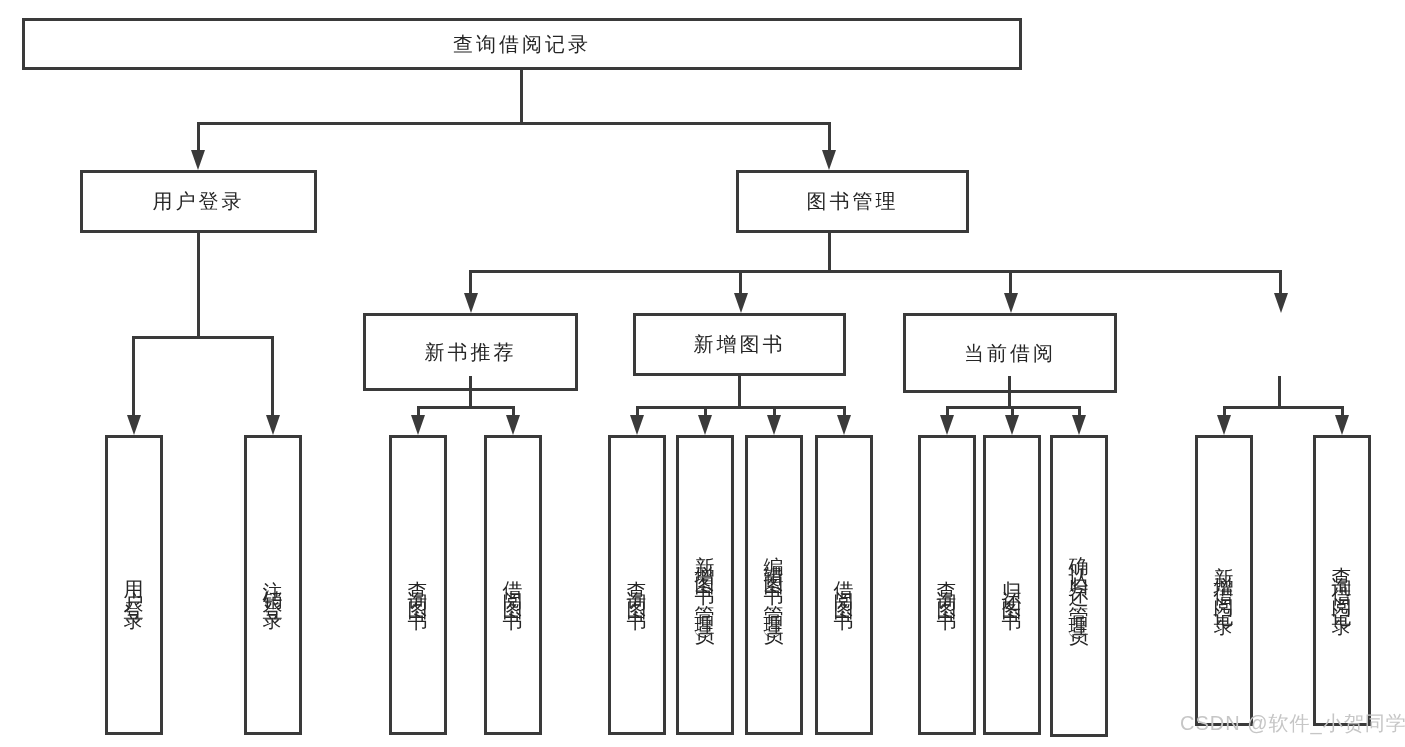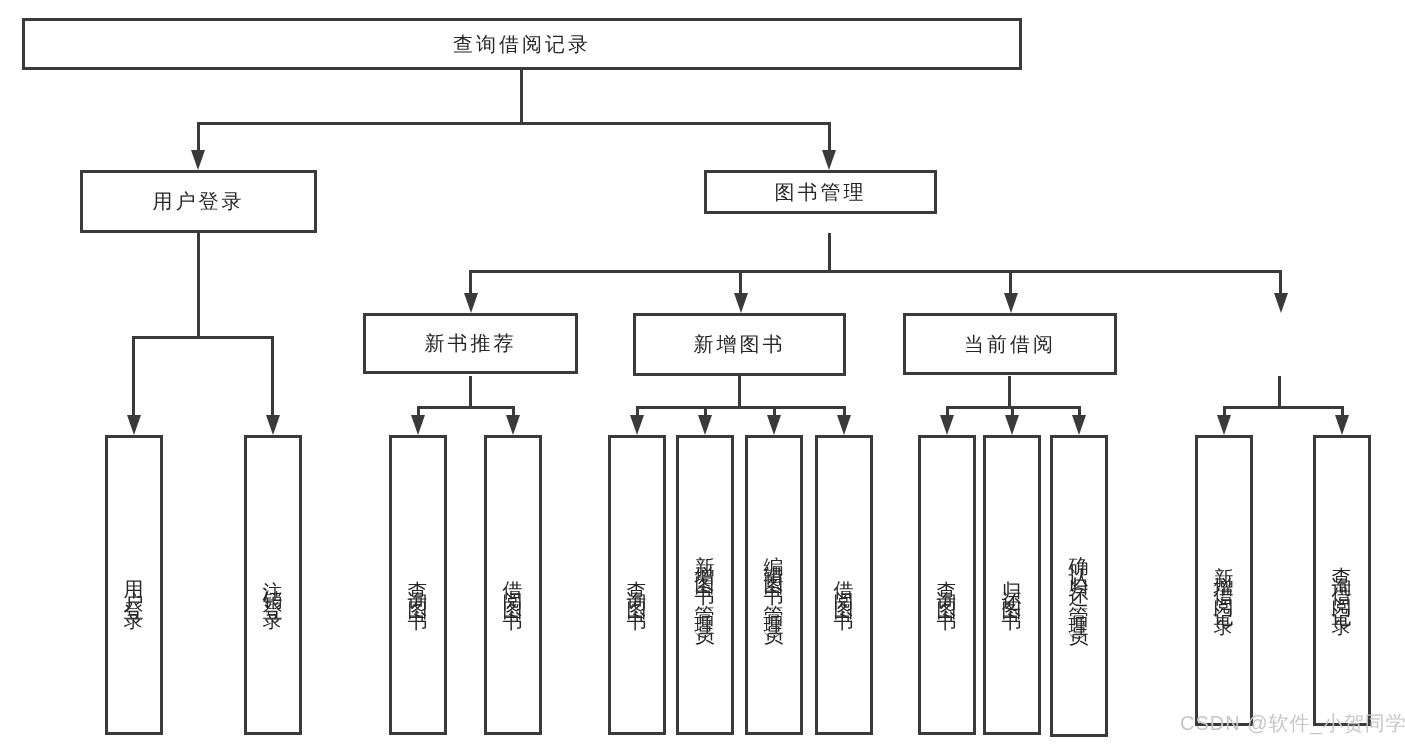--- a/index.html
+++ b/index.html
@@ -81,21 +81,21 @@
   <div class="vline" style="left:520px;top:70px;height:52px"></div>
   <div class="hline" style="left:197px;top:122px;width:634px"></div>
   <div class="vline" style="left:197px;top:122px;height:28px"></div>
   <div class="arrow" style="left:191px;top:150px"></div>
   <div class="vline" style="left:828px;top:122px;height:28px"></div>
   <div class="arrow" style="left:822px;top:150px"></div>
 
   <div class="node" style="left:80px;top:170px;width:237px;height:63px">
     <span class="lbl">用户登录</span>
   </div>
-  <div class="node" style="left:704px;top:170px;width:233px;height:44px">
+  <div class="node" style="left:736px;top:170px;width:233px;height:63px">
     <span class="lbl">图书管理</span>
   </div>
 
   <div class="vline" style="left:197px;top:233px;height:103px"></div>
   <div class="hline" style="left:132px;top:336px;width:142px"></div>
   <div class="vline" style="left:132px;top:336px;height:79px"></div>
   <div class="arrow" style="left:127px;top:415px"></div>
   <div class="vline" style="left:271px;top:336px;height:79px"></div>
   <div class="arrow" style="left:266px;top:415px"></div>
 
@@ -103,27 +103,27 @@
   <div class="hline" style="left:469px;top:270px;width:813px"></div>
   <div class="vline" style="left:469px;top:270px;height:23px"></div>
   <div class="arrow" style="left:464px;top:293px"></div>
   <div class="vline" style="left:739px;top:270px;height:23px"></div>
   <div class="arrow" style="left:734px;top:293px"></div>
   <div class="vline" style="left:1009px;top:270px;height:23px"></div>
   <div class="arrow" style="left:1004px;top:293px"></div>
   <div class="vline" style="left:1279px;top:270px;height:23px"></div>
   <div class="arrow" style="left:1274px;top:293px"></div>
 
-  <div class="node" style="left:363px;top:313px;width:215px;height:61px">
+  <div class="node" style="left:363px;top:313px;width:215px;height:78px">
     <span class="lbl">新书推荐</span>
   </div>
   <div class="node" style="left:633px;top:313px;width:213px;height:63px">
     <span class="lbl">新增图书</span>
   </div>
-  <div class="node" style="left:903px;top:313px;width:214px;height:62px">
+  <div class="node" style="left:903px;top:313px;width:214px;height:80px">
     <span class="lbl">当前借阅</span>
   </div>
 
   <div class="vline" style="left:469px;top:376px;height:30px"></div>
   <div class="hline" style="left:417px;top:406px;width:98px"></div>
   <div class="vline" style="left:417px;top:406px;height:9px"></div>
   <div class="arrow" style="left:411px;top:415px"></div>
   <div class="vline" style="left:512px;top:406px;height:9px"></div>
   <div class="arrow" style="left:506px;top:415px"></div>
 

